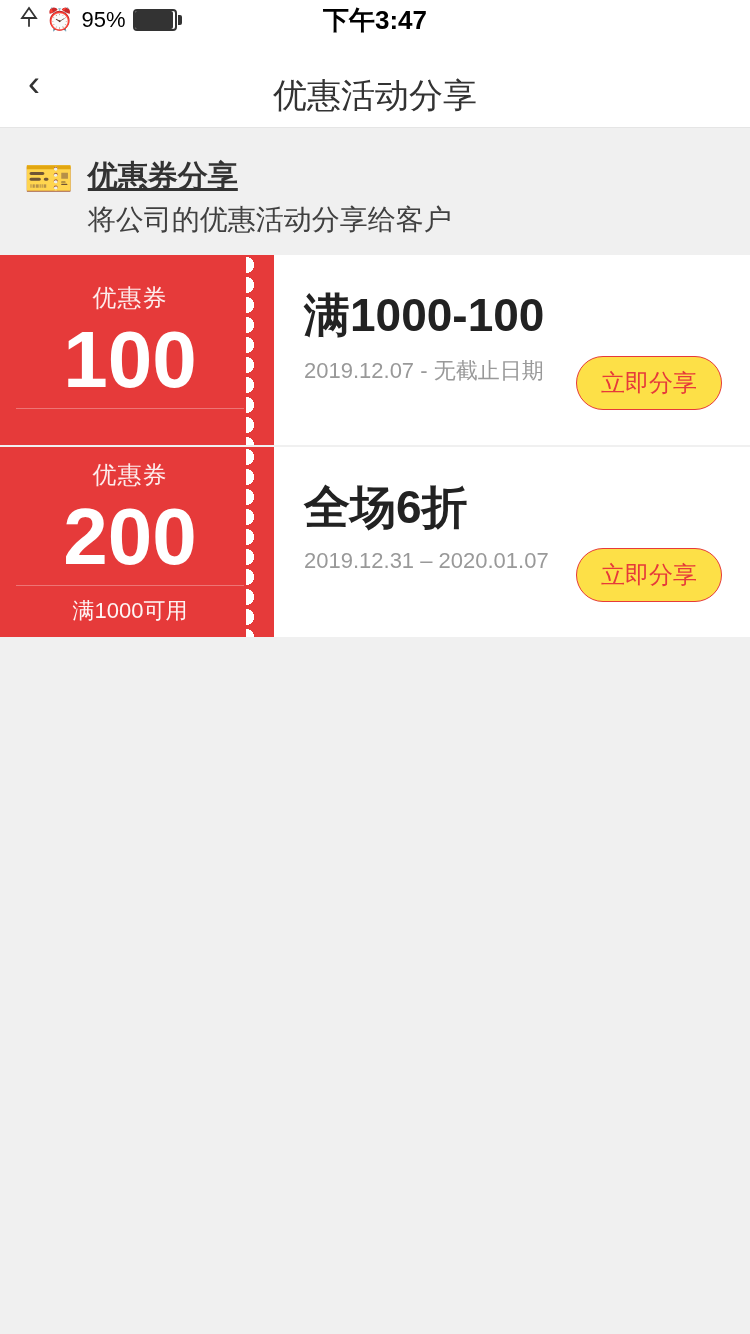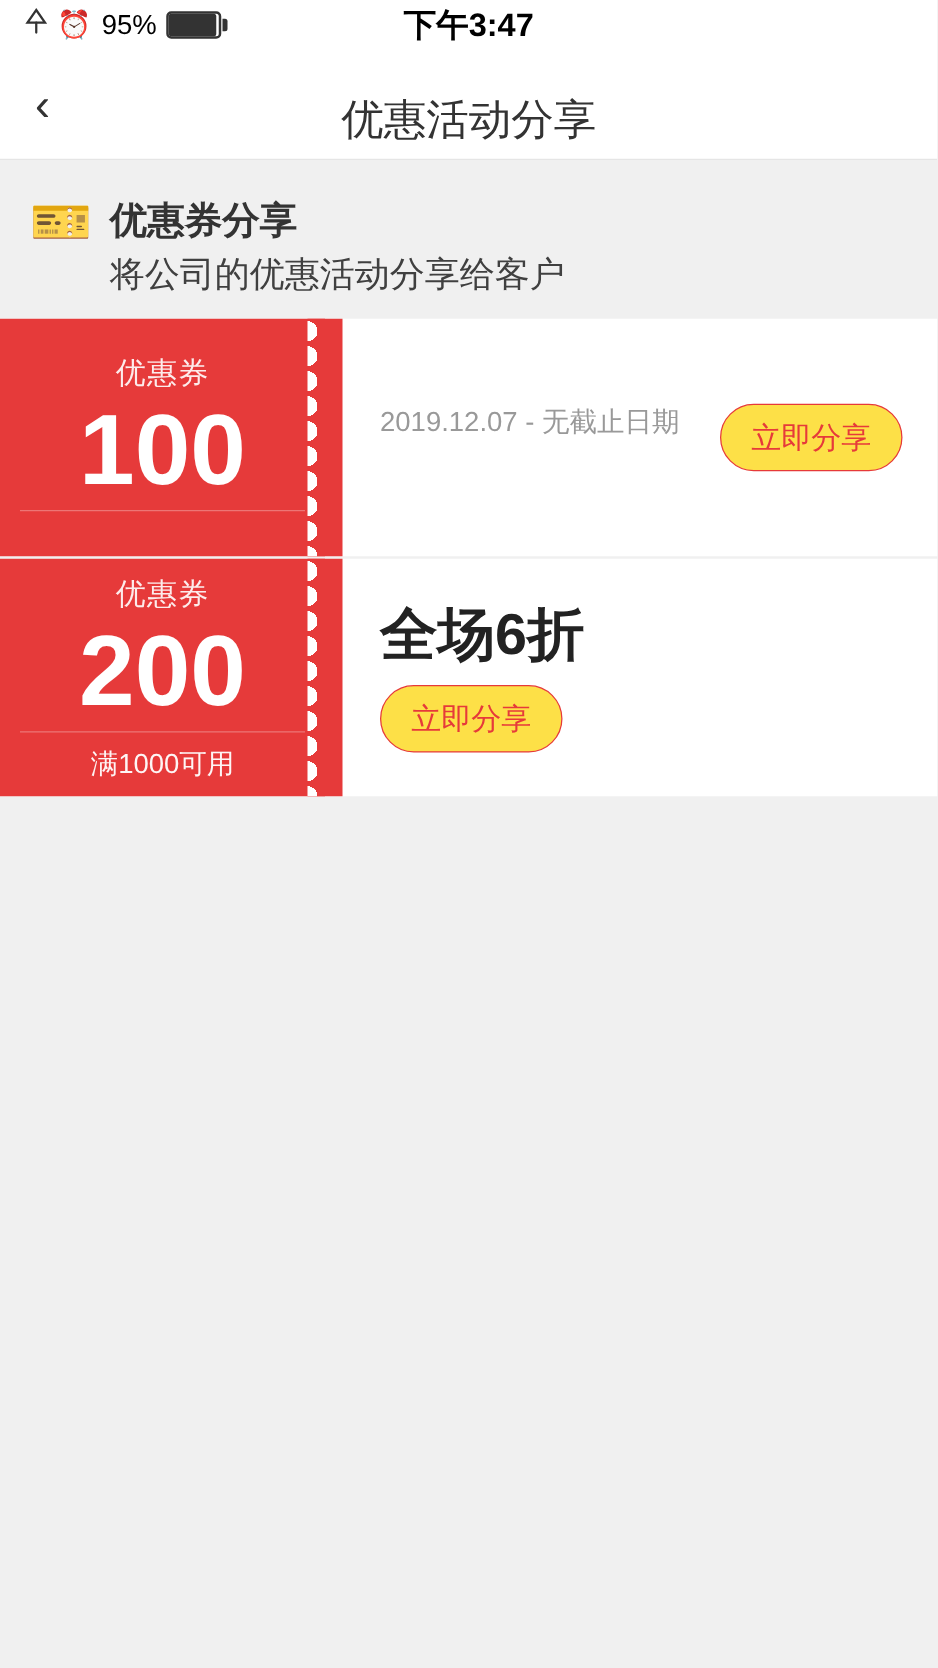--- a/index.html
+++ b/index.html
@@ -110,20 +110,21 @@
     }
     .section-text {
       display: flex;
       flex-direction: column;
       gap: 4px;
     }
     .section-title {
       font-size: 30px;
       font-weight: 600;
       color: #333;
+      text-decoration: underline;
     }
     .section-subtitle {
       font-size: 28px;
       color: #404040;
     }
 
     
     .coupon-list {
       background: #f0f0f0;
       padding: 0 0 20px 0;
@@ -282,37 +283,39 @@
 
 <div class="coupon-list">
 
   <div class="coupon-card">
     <div class="coupon-left">
       <span class="coupon-label">优惠券</span>
       <span class="coupon-amount">100</span>
       <div class="coupon-divider"></div>
     </div>
     <div class="coupon-right">
+      <span class="coupon-name">满1000-100</span>
       <div class="coupon-meta">
         <span class="coupon-date">2019.12.07 - 无截止日期</span>
         <button class="share-btn">立即分享</button>
       </div>
     </div>
   </div>
 
   <div class="coupon-card">
     <div class="coupon-left">
       <span class="coupon-label">优惠券</span>
       <span class="coupon-amount">200</span>
       <div class="coupon-divider"></div>
       <span class="coupon-condition">满1000可用</span>
     </div>
     <div class="coupon-right">
       <span class="coupon-name">全场6折</span>
       <div class="coupon-meta">
+        <span class="coupon-date">2019.12.31 – 2020.01.07</span>
         <button class="share-btn">立即分享</button>
       </div>
     </div>
   </div>
 
 </div>
 
 <div class="empty-area"></div>
 
 </body></html>

